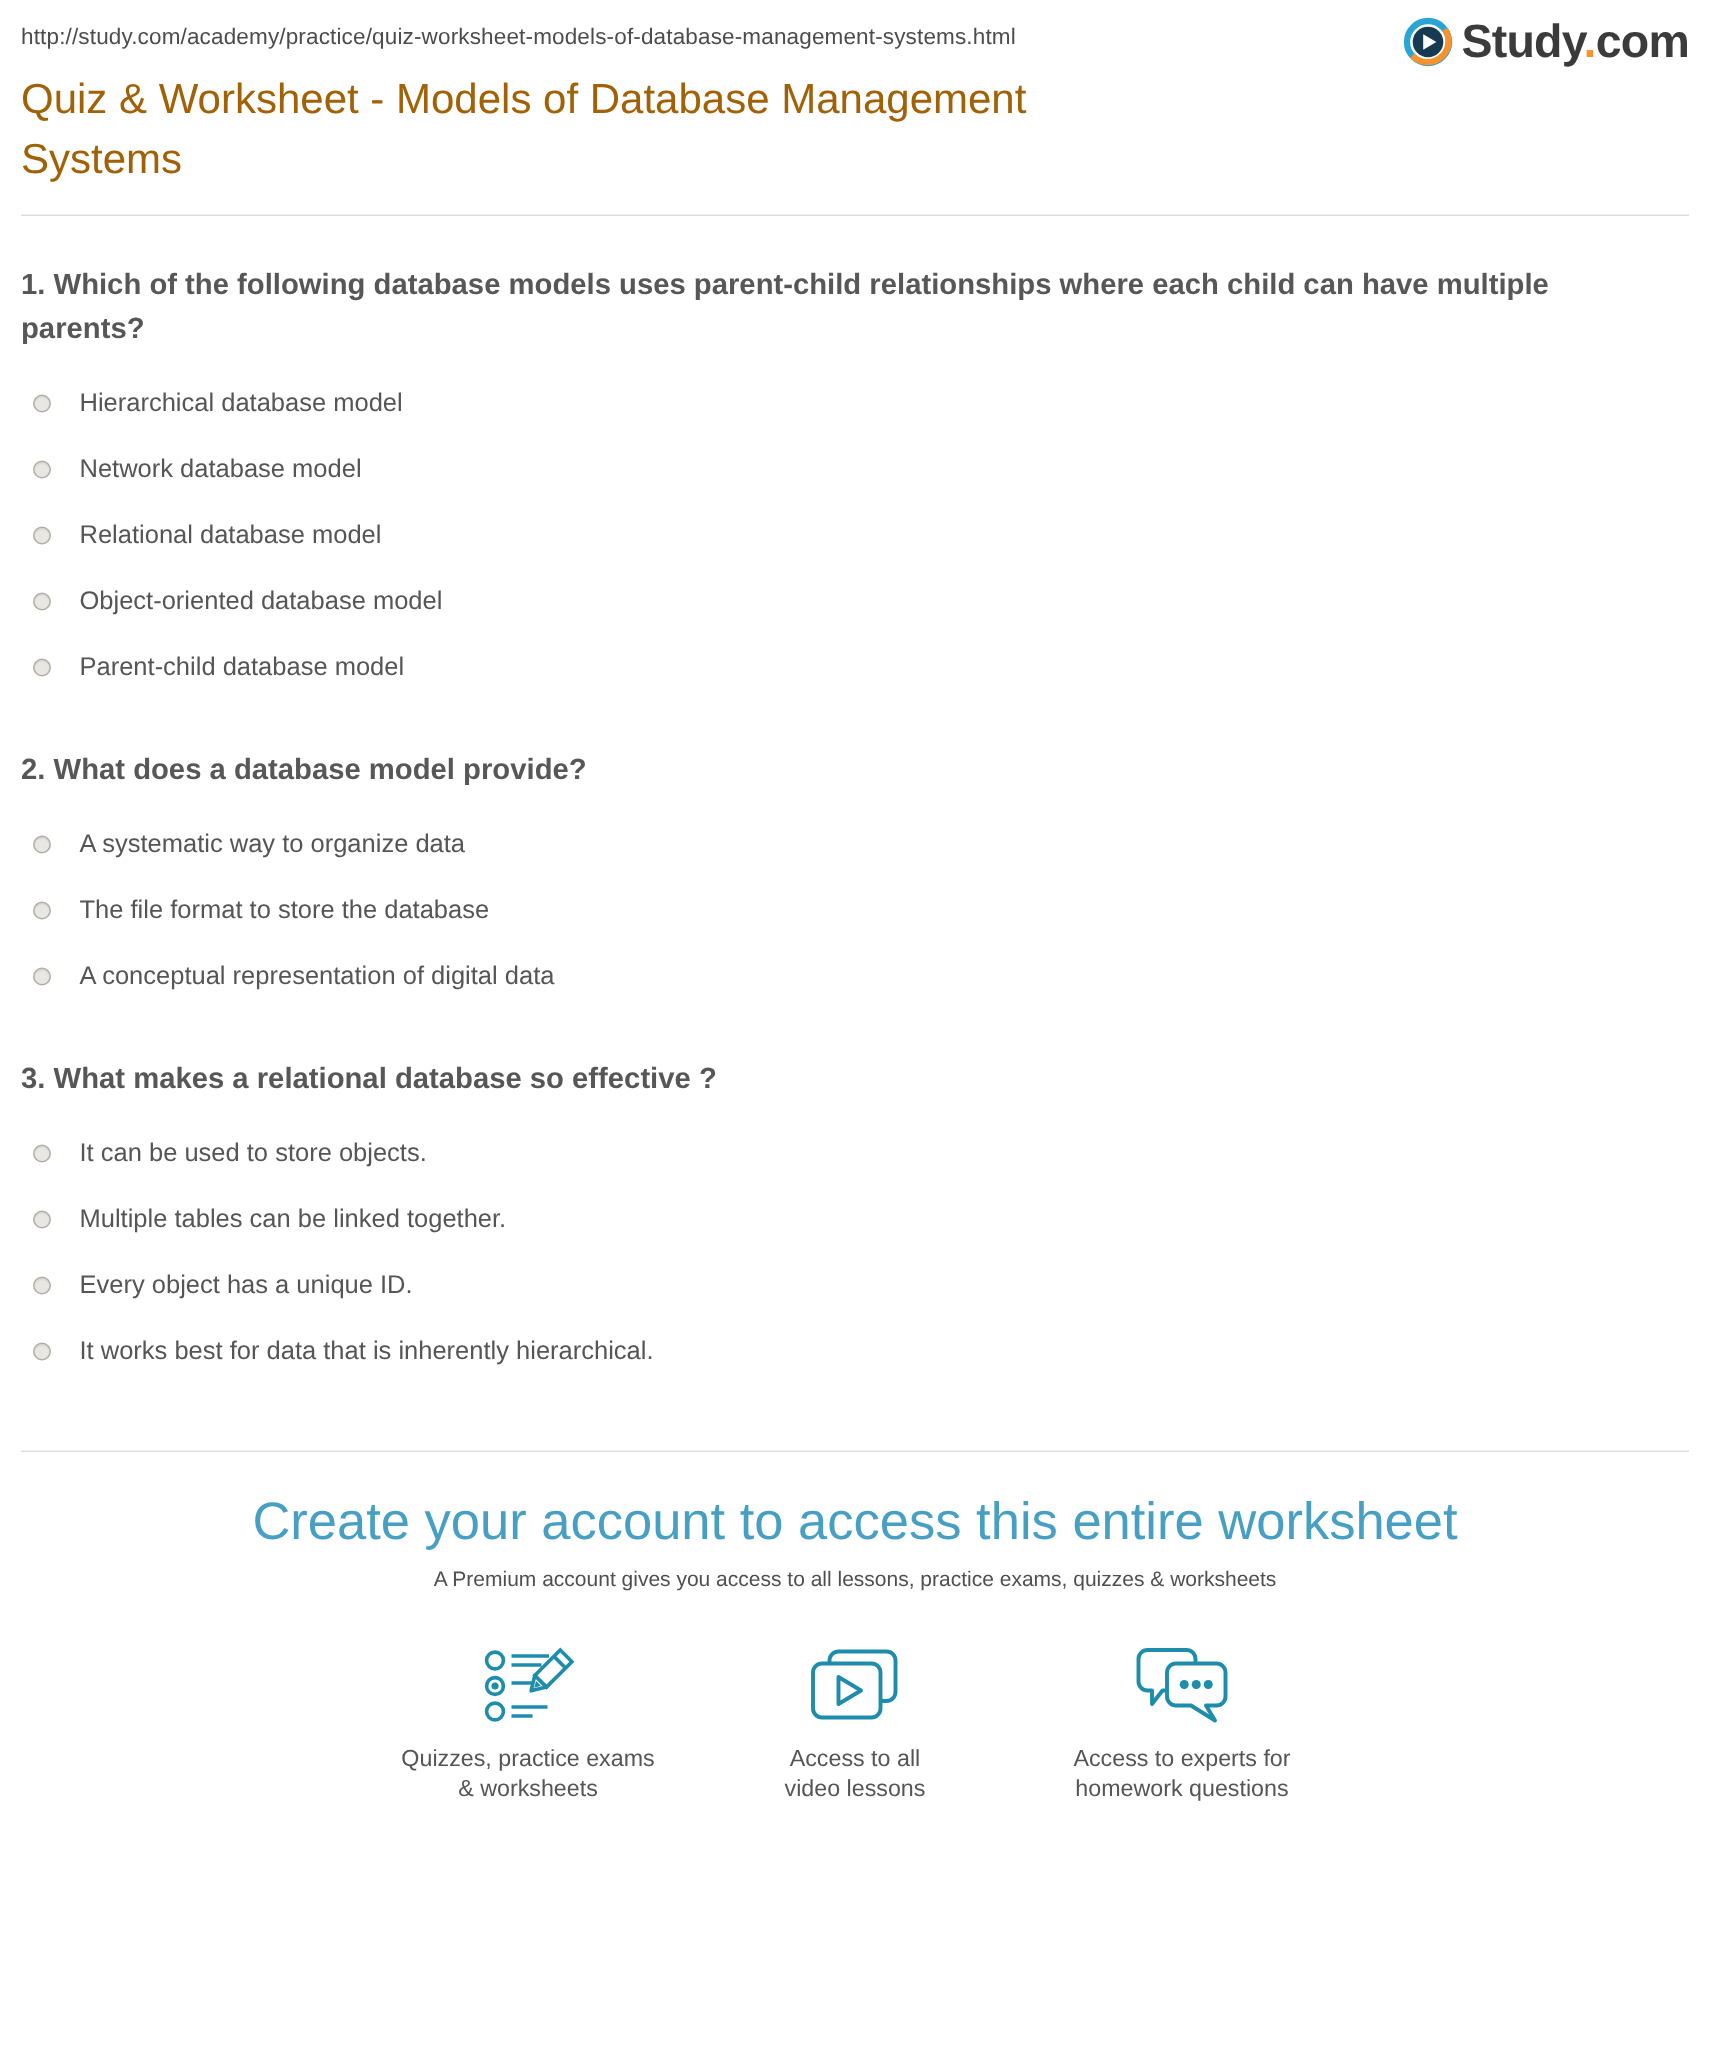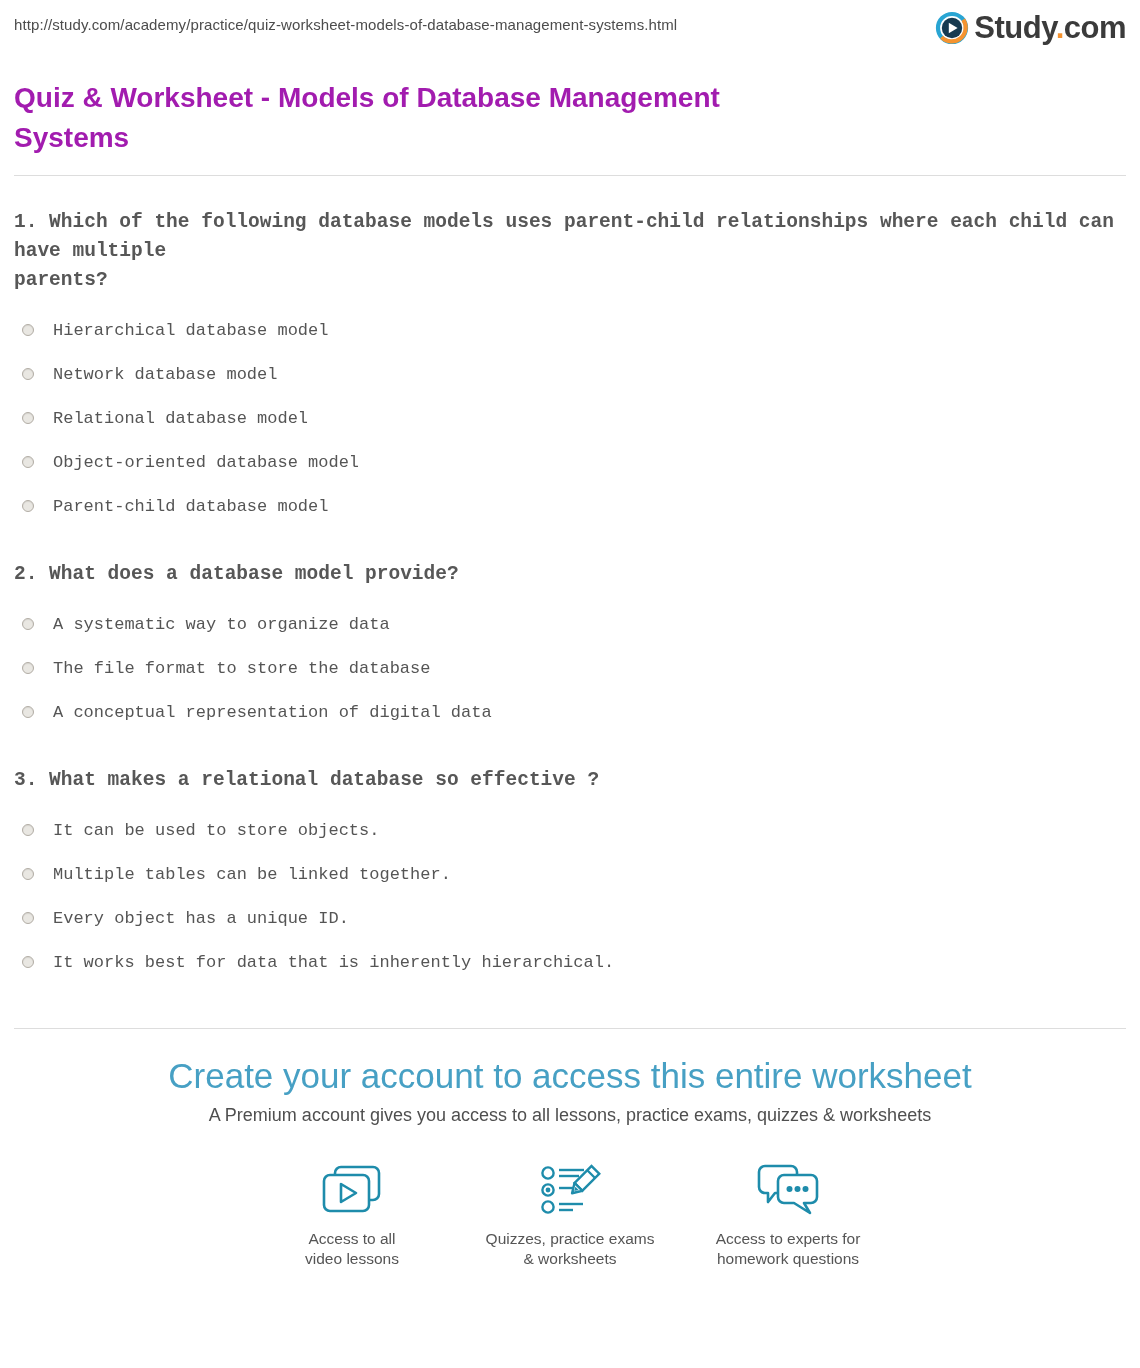--- a/index.html
+++ b/index.html
@@ -35,36 +35,35 @@
   .logo-text {
     font-size: 31px;
     font-weight: 700;
     color: #3b3b3b;
     letter-spacing: -0.5px;
   }
   .logo-dot { color: #f5932f; }
 
   
   h1.page-title {
-    margin-top: 32px;
     font-size: 28px;
     line-height: 40px;
-    font-weight: 700;
-    color: #a21caf;
+    font-weight: 400;
+    color: #a16207;
     max-width: 800px;
     white-space: pre-line;
   }
   .divider {
     border: none;
     border-top: 1px solid #ddd;
     margin-top: 17px;
   }
 
   
-  .question { margin-top: 32px; font-family: Liberation Mono, monospace; }
+  .question { margin-top: 32px; }
   .question-text {
     font-size: 19.5px;
     line-height: 29px;
     font-weight: 700;
     color: #575757;
     max-width: 1105px;
     white-space: pre-line;
   }
   .options { margin-top: 13px; list-style: none; }
   .option {
@@ -96,21 +95,21 @@
     display: inline-block;
     margin-top: 27px;
     font-size: 35px;
     font-weight: 400;
     color: #47a0c4;
     text-decoration: none;
     cursor: pointer;
   }
   .cta-sub {
     margin-top: 9px;
-    font-size: 18px;
+    font-size: 14px;
     color: #4f4f4f;
   }
   .features {
     margin-top: 38px;
     display: flex;
     justify-content: center;
     align-items: flex-start;
   }
   .feature {
     width: 218px;
@@ -219,32 +218,20 @@
       </li>
     </ul>
   </div>
 
   <hr class="divider cta-divider">
   <div class="cta">
     <a class="cta-heading">Create your account to access this entire worksheet</a>
     <div class="cta-sub">A Premium account gives you access to all lessons, practice exams, quizzes &amp; worksheets</div>
 
     <div class="features">
-
-      <div class="feature">
-        <span class="feature-icon">
-          <svg width="62" height="52" viewBox="0 0 62 52">
-            <rect x="14" y="3" width="44" height="33" rx="6" fill="none" stroke="#1e8cab" stroke-width="2.6"></rect>
-            <rect x="3" y="11" width="45" height="36" rx="6" fill="#ffffff" stroke="#1e8cab" stroke-width="2.6"></rect>
-            <path d="M 20 20 L 20 38 L 35 29 Z" fill="none" stroke="#1e8cab" stroke-width="2.6" stroke-linejoin="round"></path>
-          </svg>
-        </span>
-        <div class="feature-label">Access to all
-video lessons</div>
-      </div>
 
       <div class="feature">
         <span class="feature-icon">
           <svg width="62" height="54" viewBox="0 0 62 54">
             <circle cx="9" cy="10" r="5.6" fill="none" stroke="#1e8cab" stroke-width="2.4"></circle>
             <circle cx="9" cy="27" r="5.6" fill="none" stroke="#1e8cab" stroke-width="2.4"></circle>
             <circle cx="9" cy="44" r="5.6" fill="none" stroke="#1e8cab" stroke-width="2.4"></circle>
             <circle cx="9" cy="27" r="2.4" fill="#1e8cab"></circle>
             <line x1="20" y1="7" x2="45" y2="7" stroke="#1e8cab" stroke-width="2.4"></line>
             <line x1="20" y1="13" x2="40" y2="13" stroke="#1e8cab" stroke-width="2.4"></line>
@@ -258,20 +245,32 @@
               <path d="M 3.2 26 L 7.8 26 L 5.5 30 Z" fill="#1e8cab"></path>
             </g>
           </svg>
         </span>
         <div class="feature-label">Quizzes, practice exams
 &amp; worksheets</div>
       </div>
 
       <div class="feature">
         <span class="feature-icon">
+          <svg width="62" height="52" viewBox="0 0 62 52">
+            <rect x="14" y="3" width="44" height="33" rx="6" fill="none" stroke="#1e8cab" stroke-width="2.6"></rect>
+            <rect x="3" y="11" width="45" height="36" rx="6" fill="#ffffff" stroke="#1e8cab" stroke-width="2.6"></rect>
+            <path d="M 20 20 L 20 38 L 35 29 Z" fill="none" stroke="#1e8cab" stroke-width="2.6" stroke-linejoin="round"></path>
+          </svg>
+        </span>
+        <div class="feature-label">Access to all
+video lessons</div>
+      </div>
+
+      <div class="feature">
+        <span class="feature-icon">
           <svg width="64" height="54" viewBox="0 0 64 54">
             <path d="M 9 3 H 35 A 6 6 0 0 1 41 9 V 24 A 6 6 0 0 1 35 30 H 19 L 12 39 V 30 H 9 A 6 6 0 0 1 3 24 V 9 A 6 6 0 0 1 9 3 Z" fill="none" stroke="#1e8cab" stroke-width="2.6" stroke-linejoin="round"></path>
             <path d="M 28 12 H 55 A 6 6 0 0 1 61 18 V 34 A 6 6 0 0 1 55 40 H 48 L 54 50 L 38 40 H 28 A 6 6 0 0 1 22 34 V 18 A 6 6 0 0 1 28 12 Z" fill="#ffffff" stroke="#1e8cab" stroke-width="2.6" stroke-linejoin="round"></path>
             <circle cx="33.5" cy="26" r="3" fill="#1e8cab"></circle>
             <circle cx="41.5" cy="26" r="3" fill="#1e8cab"></circle>
             <circle cx="49.5" cy="26" r="3" fill="#1e8cab"></circle>
           </svg>
         </span>
         <div class="feature-label">Access to experts for
 homework questions</div>

